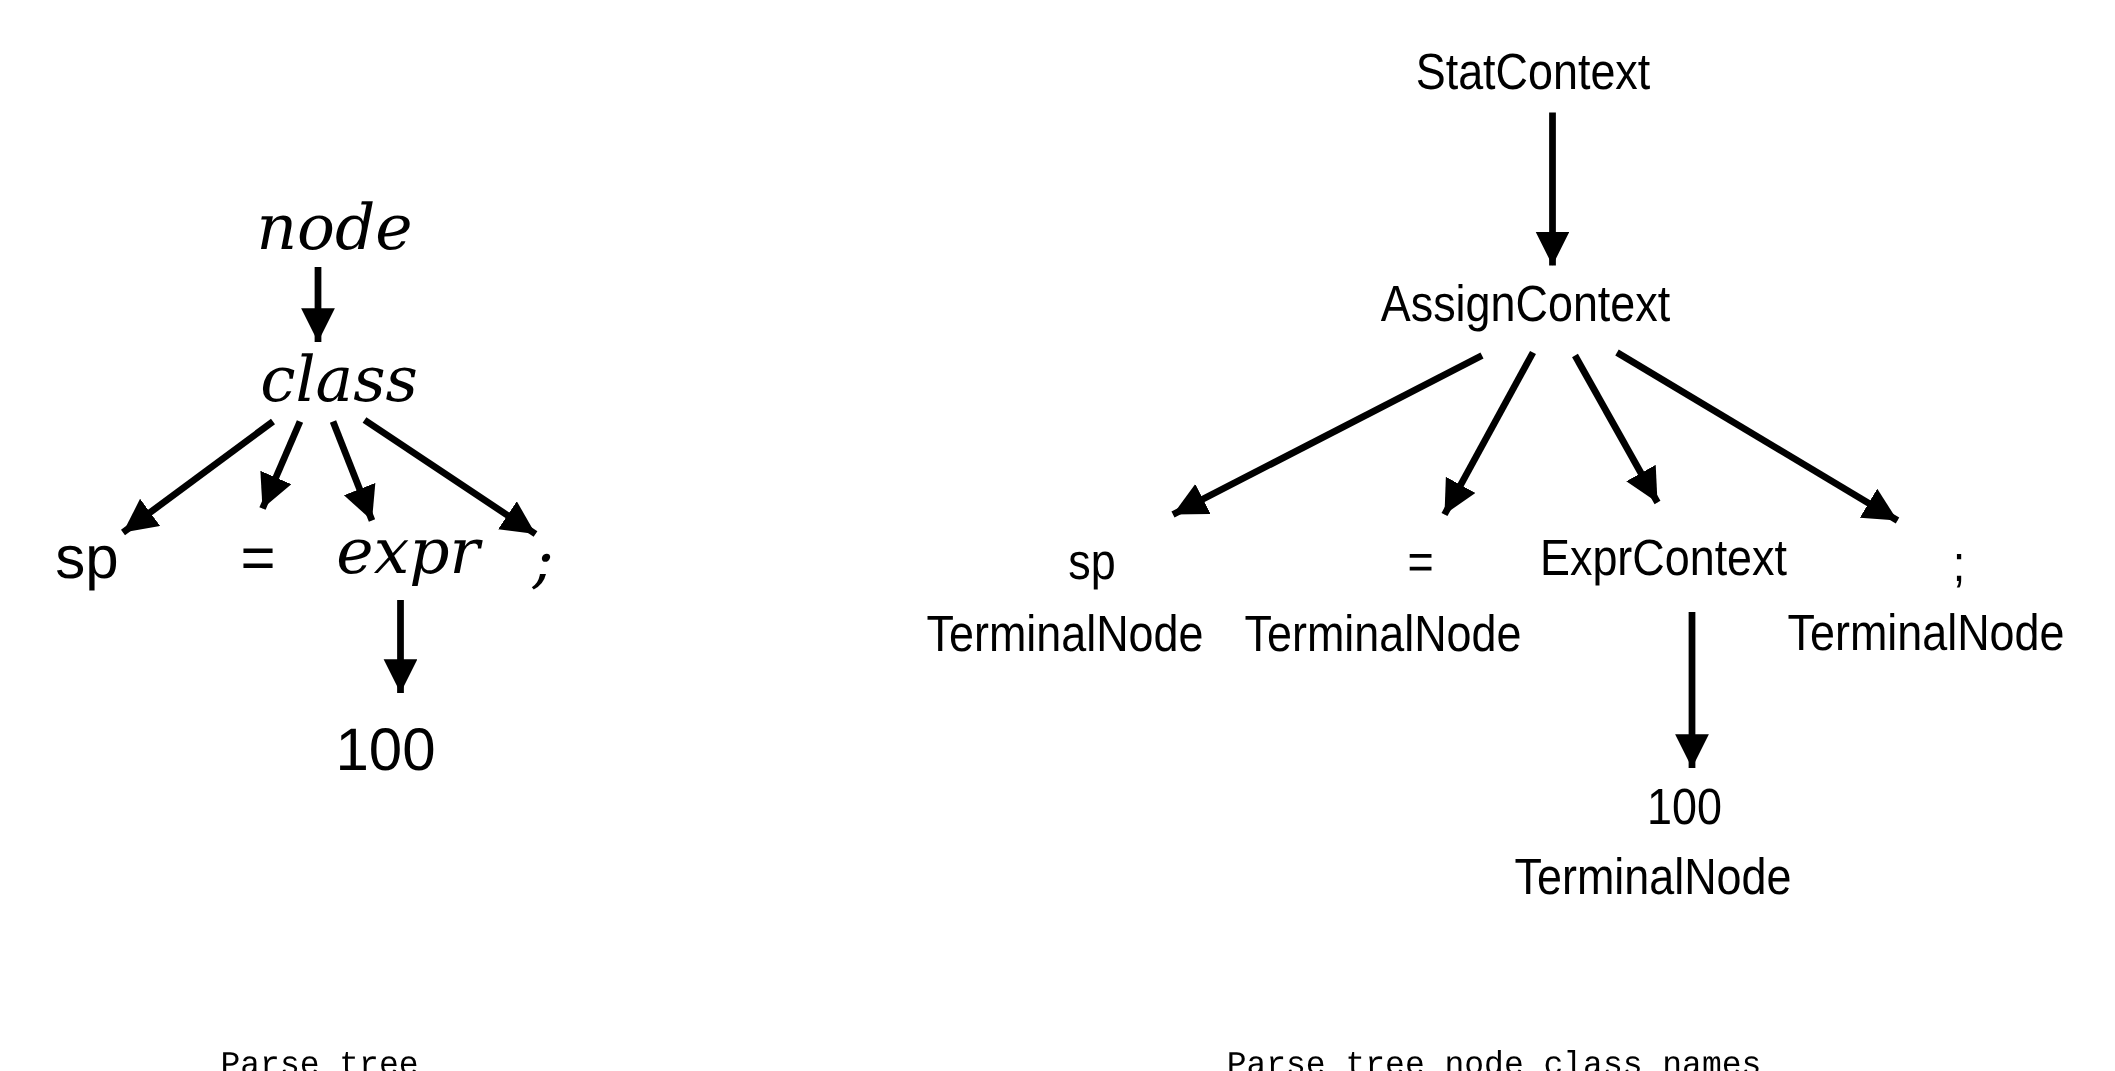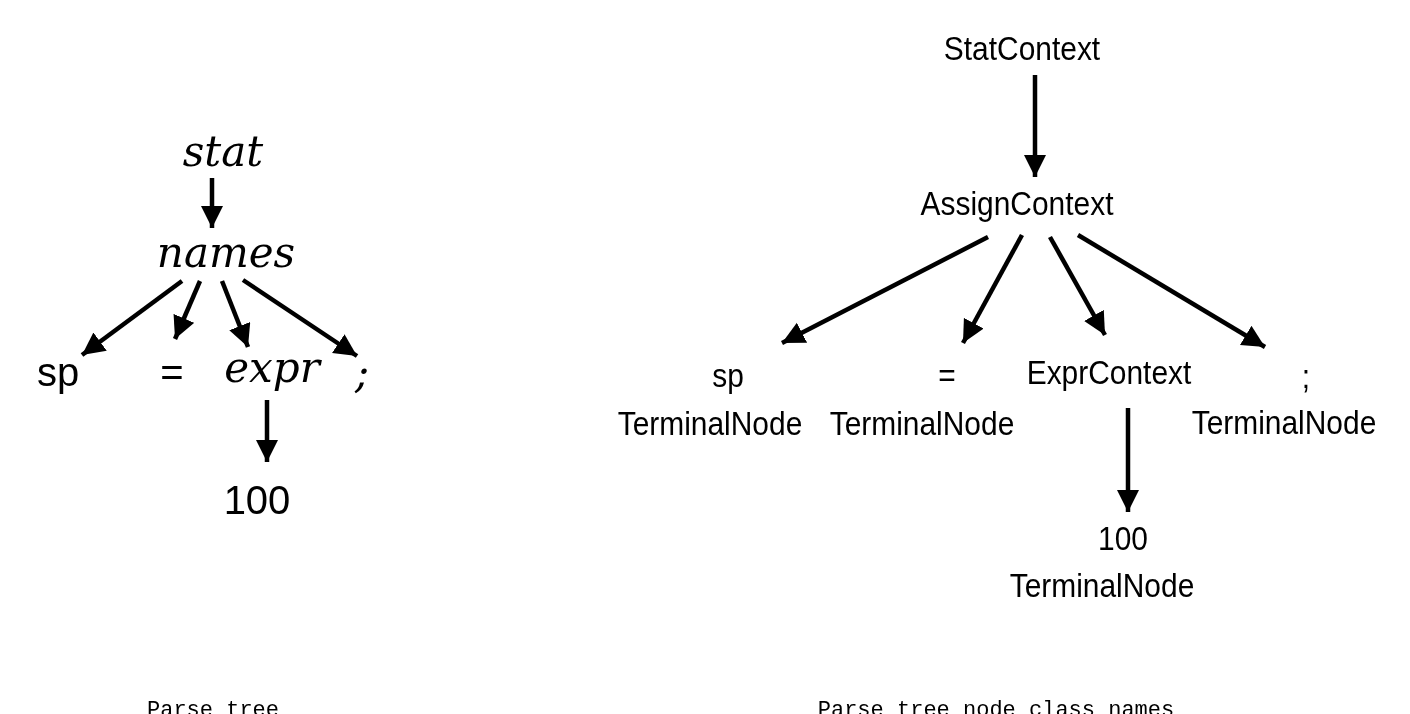--- a/index.html
+++ b/index.html
@@ -60,22 +60,22 @@
     <line x1="267" y1="400" x2="267" y2="462" marker-end="url(#ah)"></line>
 
     <line x1="1035" y1="75" x2="1035" y2="177" marker-end="url(#ah)"></line>
     <line x1="988" y1="237" x2="782" y2="343" marker-end="url(#ah)"></line>
     <line x1="1022" y1="235" x2="963" y2="343" marker-end="url(#ah)"></line>
     <line x1="1050" y1="237" x2="1105" y2="335" marker-end="url(#ah)"></line>
     <line x1="1078" y1="235" x2="1265" y2="347" marker-end="url(#ah)"></line>
     <line x1="1128" y1="408" x2="1128" y2="512" marker-end="url(#ah)"></line>
   </svg>
 
-  <div class="lbl serif-it" style="left:223px; top:152px;">stat</div>
-  <div class="lbl serif-it" style="left:226px; top:253px;">names</div>
+  <div class="lbl serif-it" style="left:223px; top:152px;">node</div>
+  <div class="lbl serif-it" style="left:226px; top:253px;">class</div>
   <div class="lbl sans" style="left:58px; top:372px;">sp</div>
   <div class="lbl sans" style="left:172px; top:372px;">=</div>
   <div class="lbl serif-it" style="left:272px; top:368px;">expr</div>
   <div class="lbl serif-it" style="left:362px; top:373px;">;</div>
   <div class="lbl sans" style="left:257px; top:500px;">100</div>
   <div class="lbl caption" style="left:213px; top:665px;">Parse tree</div>
 
   <div class="lbl cond" style="left:1022px; top:48px;">StatContext</div>
   <div class="lbl cond" style="left:1017px; top:203px;">AssignContext</div>
 

